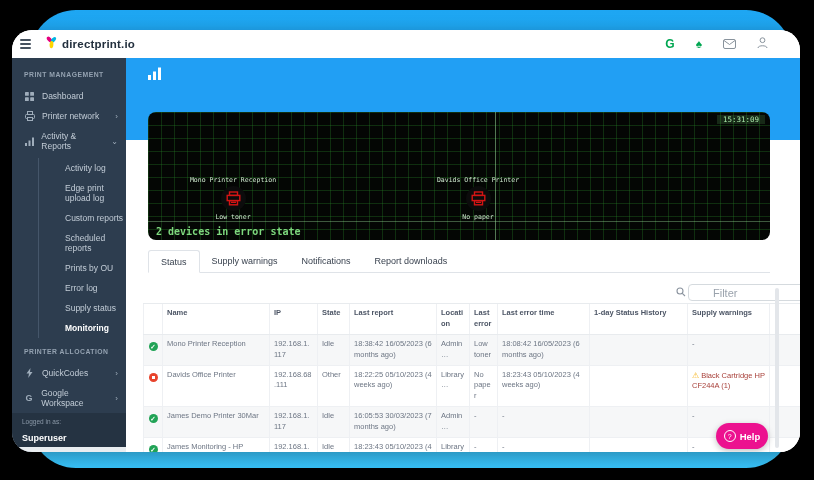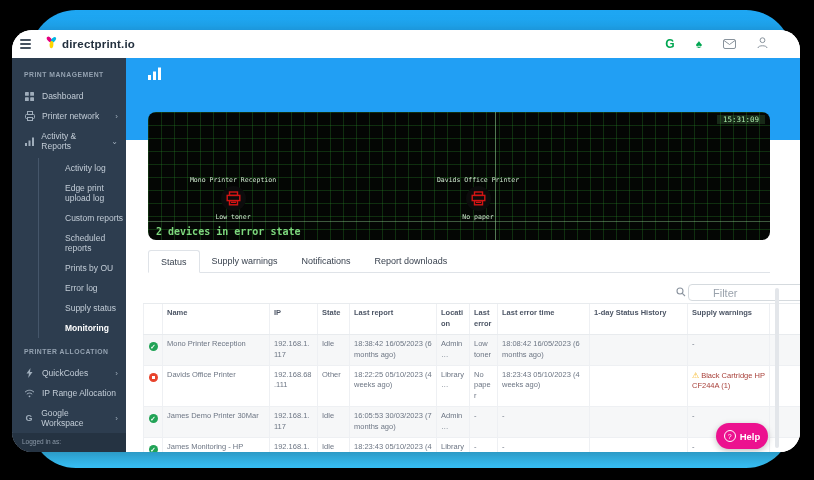--- a/index.html
+++ b/index.html
@@ -190,30 +190,20 @@
         <div class="side-item">
           <span class="sicon">
             <svg width="7" height="10" viewBox="0 0 7 10" fill="#9fadbb">
                 <path d="M4.5 0 L0.5 5.5 H3 L2.2 10 L6.5 4 H4 Z"></path>
               </svg>
           </span>
           <span>QuickCodes</span>
           <span class="chev right"></span>
         </div>
 
-        <div class="side-item">
-          <span class="sicon">
-            <svg width="11" height="9" viewBox="0 0 11 9" fill="none" stroke="#9fadbb" stroke-width="1">
-                <path d="M1 3.2 C3.5 0.6 7.5 0.6 10 3.2"></path>
-                <path d="M2.8 5.2 C4.4 3.6 6.6 3.6 8.2 5.2"></path>
-                <circle cx="5.5" cy="7.3" r="0.9" fill="#9fadbb" stroke="none"></circle>
-              </svg>
-          </span>
-          <span>IP Range Allocation</span>
-        </div>
 
         <div class="side-item">
           <span class="sicon" style="font-size:9px;font-weight:bold">G</span>
           <span>Google Workspace</span>
           <span class="chev right"></span>
         </div>
       </div>
 
       <div class="side-footer">
         <div class="li-label">Logged in as:</div>

